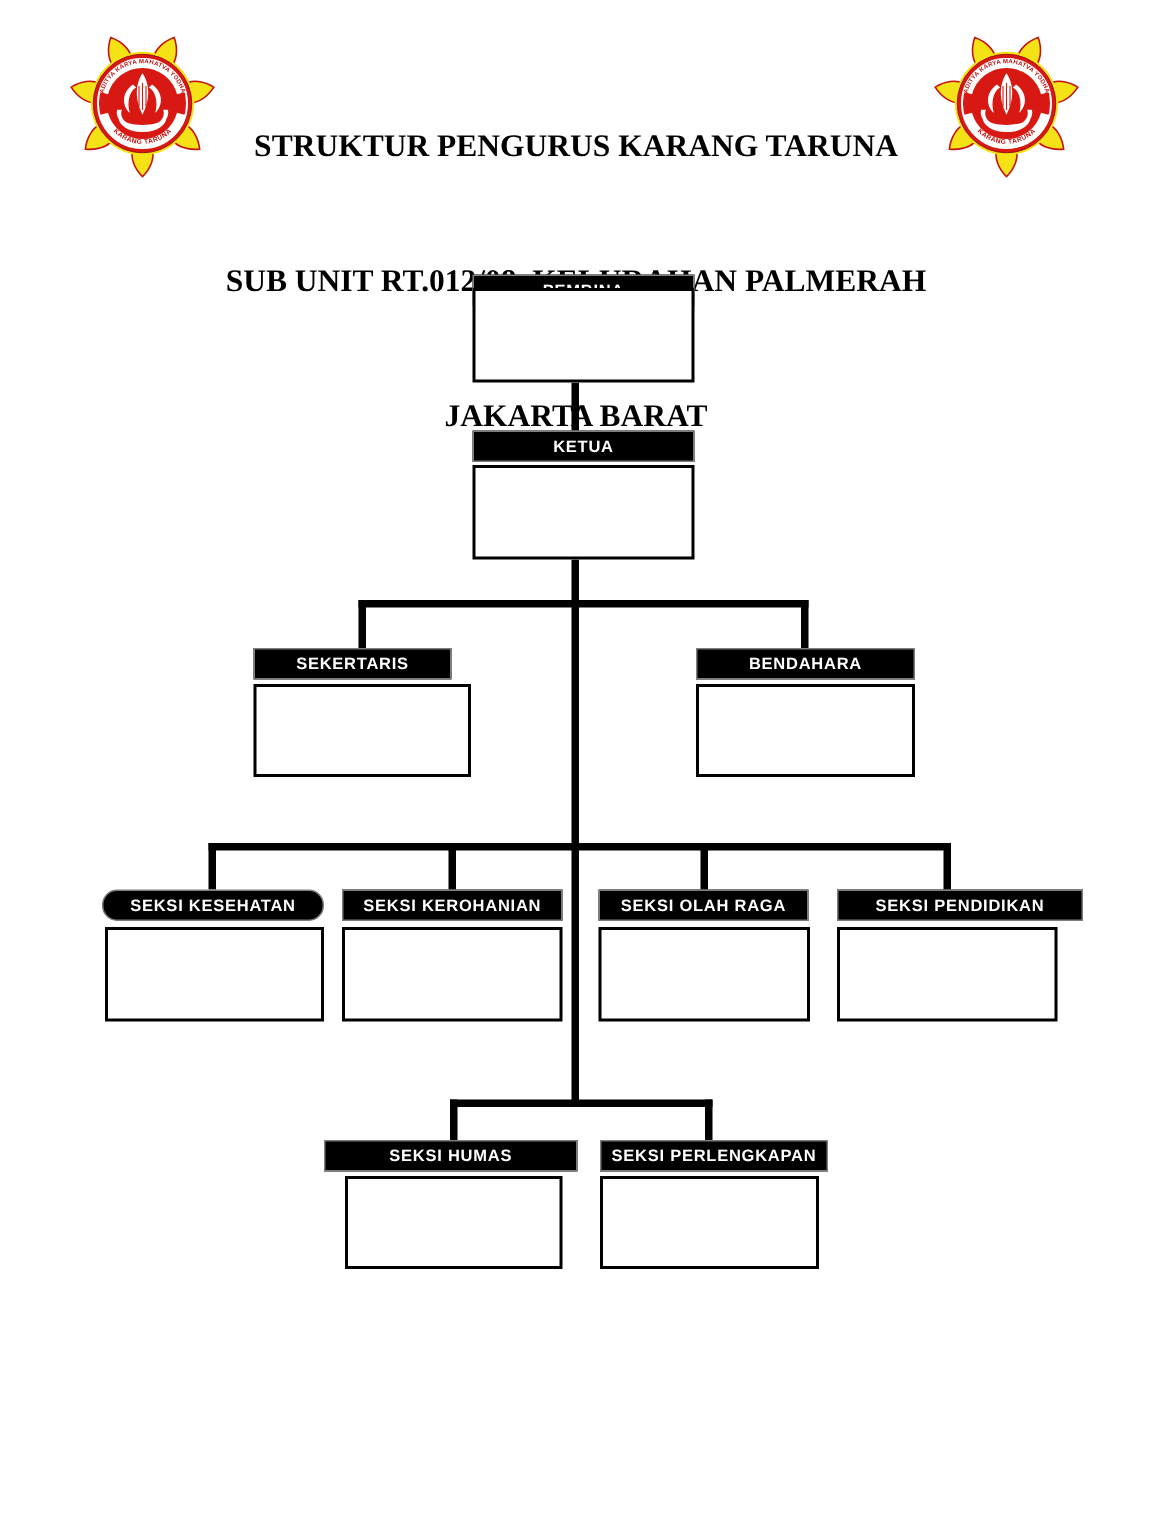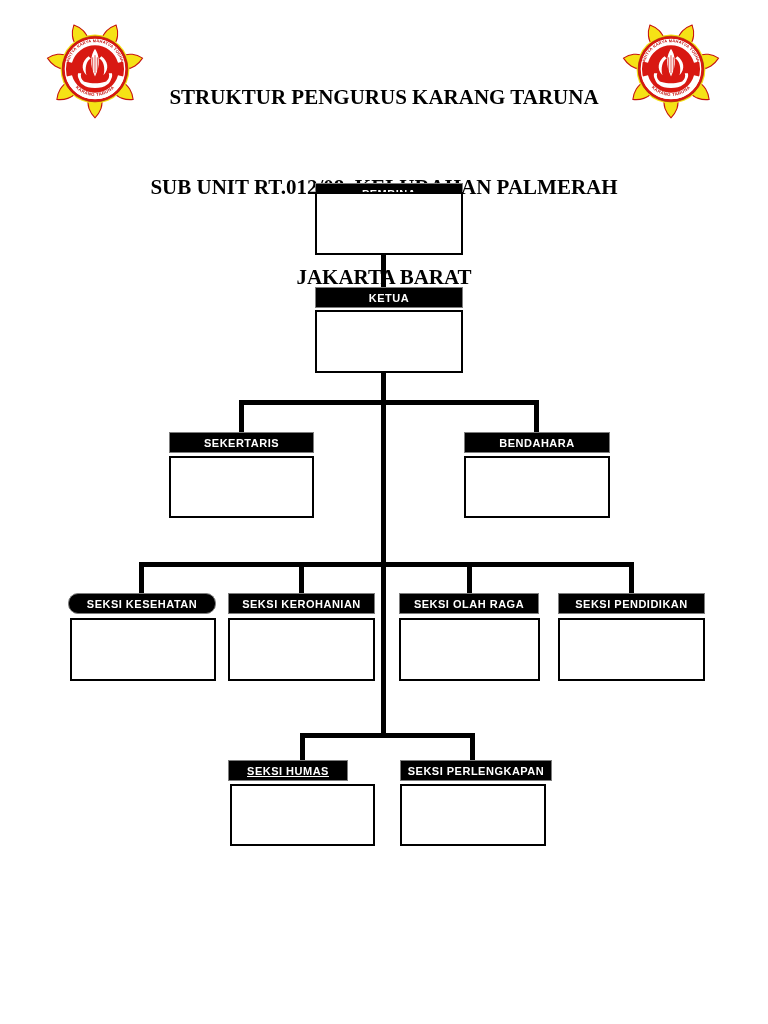--- a/index.html
+++ b/index.html
@@ -166,21 +166,21 @@
     <div class="node-header" style="left:315px; top:167px; width:148px;margin-top:16px;">PEMBINA</div>
     <div class="node-body" style="left:315px; top:192px; width:148px; height:63px;"></div>
   </div>
 
   <div>
     <div class="node-header" style="left:315px; top:287px; width:148px;">KETUA</div>
     <div class="node-body" style="left:315px; top:310px; width:148px; height:63px;"></div>
   </div>
 
   <div>
-    <div class="node-header" style="left:169px; top:432px; width:145px;">SEKERTARIS</div>
+    <div class="node-header" style="left:169px; top:432px; width:132px;">SEKERTARIS</div>
     <div class="node-body" style="left:169px; top:456px; width:145px; height:62px;"></div>
   </div>
 
   <div>
     <div class="node-header" style="left:464px; top:432px; width:146px;">BENDAHARA</div>
     <div class="node-body" style="left:464px; top:456px; width:146px; height:62px;"></div>
   </div>
 
   <div>
     <div class="node-header" style="left:68px; top:593px; width:148px;border-radius:10px;">SEKSI KESEHATAN</div>
@@ -191,26 +191,26 @@
     <div class="node-header" style="left:228px; top:593px; width:147px;">SEKSI KEROHANIAN</div>
     <div class="node-body" style="left:228px; top:618px; width:147px; height:63px;"></div>
   </div>
 
   <div>
     <div class="node-header" style="left:399px; top:593px; width:140px;">SEKSI OLAH RAGA</div>
     <div class="node-body" style="left:399px; top:618px; width:141px; height:63px;"></div>
   </div>
 
   <div>
-    <div class="node-header" style="left:558px; top:593px; width:147px;">SEKSI PENDIDIKAN</div>
+    <div class="node-header" style="left:558px; top:593px; width:164px;">SEKSI PENDIDIKAN</div>
     <div class="node-body" style="left:558px; top:618px; width:147px; height:63px;"></div>
   </div>
 
   <div>
-    <div class="node-header" style="left:228px; top:760px; width:120px;text-decoration:underline;">SEKSI HUMAS</div>
+    <div class="node-header" style="left:216px; top:760px; width:169px;">SEKSI HUMAS</div>
     <div class="node-body" style="left:230px; top:784px; width:145px; height:62px;"></div>
   </div>
 
   <div>
     <div class="node-header" style="left:400px; top:760px; width:152px;">SEKSI PERLENGKAPAN</div>
     <div class="node-body" style="left:400px; top:784px; width:146px; height:62px;"></div>
   </div>
 
 </div>
 

